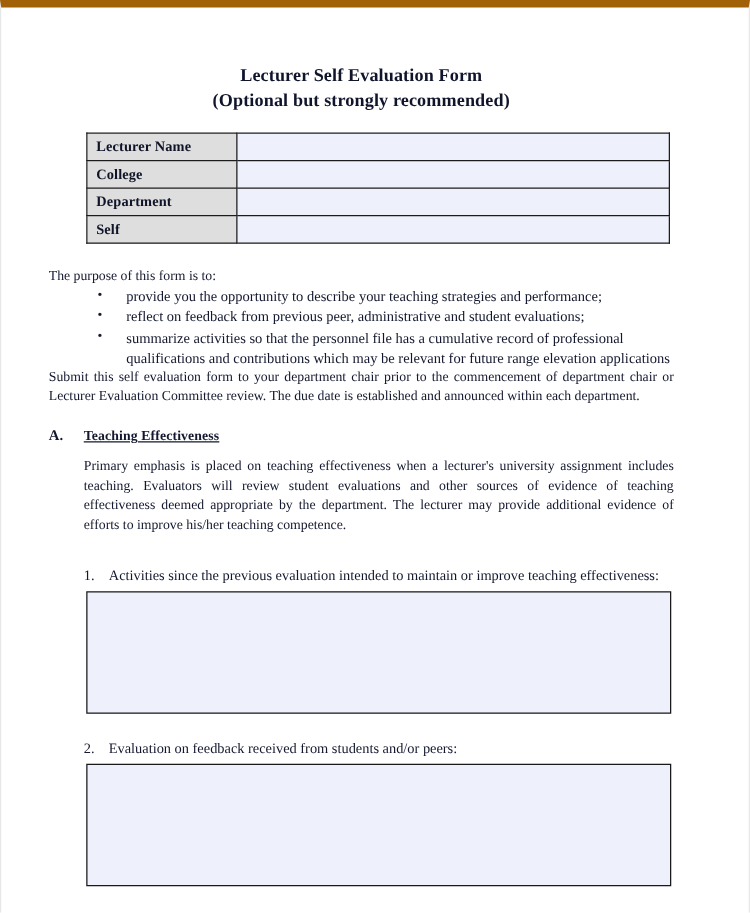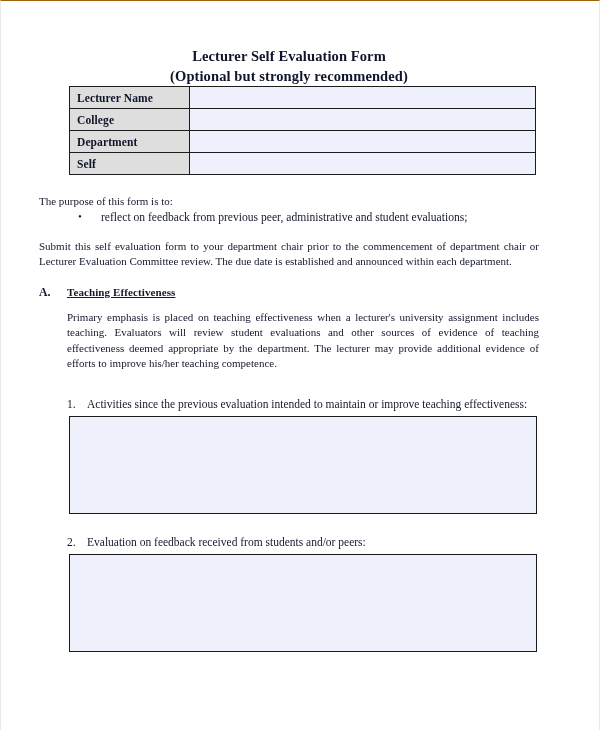--- a/index.html
+++ b/index.html
@@ -16,21 +16,21 @@
   }
 
   .page {
     position: relative;
     width: 600px;
     height: 730px;
     background: #ffffff;
     box-sizing: border-box;
     border-left: 1px solid #e8e8e8;
     border-right: 1px solid #e8e8e8;
-    border-top: 1px solid #a16207;
+    border-top: 6px solid #a16207;
   }
 
   .page-inner {
     position: absolute;
     left: 38px;
     top: 0;
     width: 500px;
   }
 
   
@@ -41,20 +41,21 @@
   }
   .title-line {
     font-size: 14.5px;
     font-weight: bold;
     letter-spacing: 0.1px;
     color: #11152b;
   }
 
   
   .info-table-wrap {
+    margin-top: 15px;
     margin-left: 30px;
     width: 467px;
   }
   table.info-table {
     border-collapse: collapse;
     width: 100%;
     table-layout: fixed;
   }
   table.info-table td {
     border: 1.4px solid #1c1c1c;
@@ -97,21 +98,20 @@
   }
   ul.purpose-list li::before {
     content: "\2022";
     position: absolute;
     left: 0;
     top: -1px;
     font-size: 11px;
   }
 
   .submit-para {
-    margin-top: 13px;
     text-align: justify;
     text-justify: inter-word;
   }
 
   
   .section-head {
     margin-top: 16px;
     display: flex;
     align-items: baseline;
   }
@@ -198,21 +198,23 @@
           <tr>
             <td class="lbl">Self</td>
             <td class="val"></td>
           </tr>
         </tbody>
       </table>
     </div>
 
     <div class="para purpose-lead">The purpose of this form is to:</div>
     <ul class="purpose-list">
+      <li>provide you the opportunity to describe your teaching strategies and performance;</li>
       <li>reflect on feedback from previous peer, administrative and student evaluations;</li>
+      <li>summarize activities so that the personnel file has a cumulative record of professional qualifications and contributions which may be relevant for future range elevation applications</li>
     </ul>
 
     <div class="para submit-para">Submit this self evaluation form to your department chair prior to the commencement of department chair or Lecturer Evaluation Committee review.  The due date is established and announced within each department.</div>
 
     <div class="section-head">
       <span class="section-letter">A.</span>
       <span class="section-title">Teaching Effectiveness</span>
     </div>
 
     <div class="section-body">Primary emphasis is placed on teaching effectiveness when a lecturer's university assignment includes teaching.  Evaluators will review student evaluations and other sources of evidence of teaching effectiveness deemed appropriate by the department. The lecturer may provide additional evidence of efforts to improve his/her teaching competence.</div>

